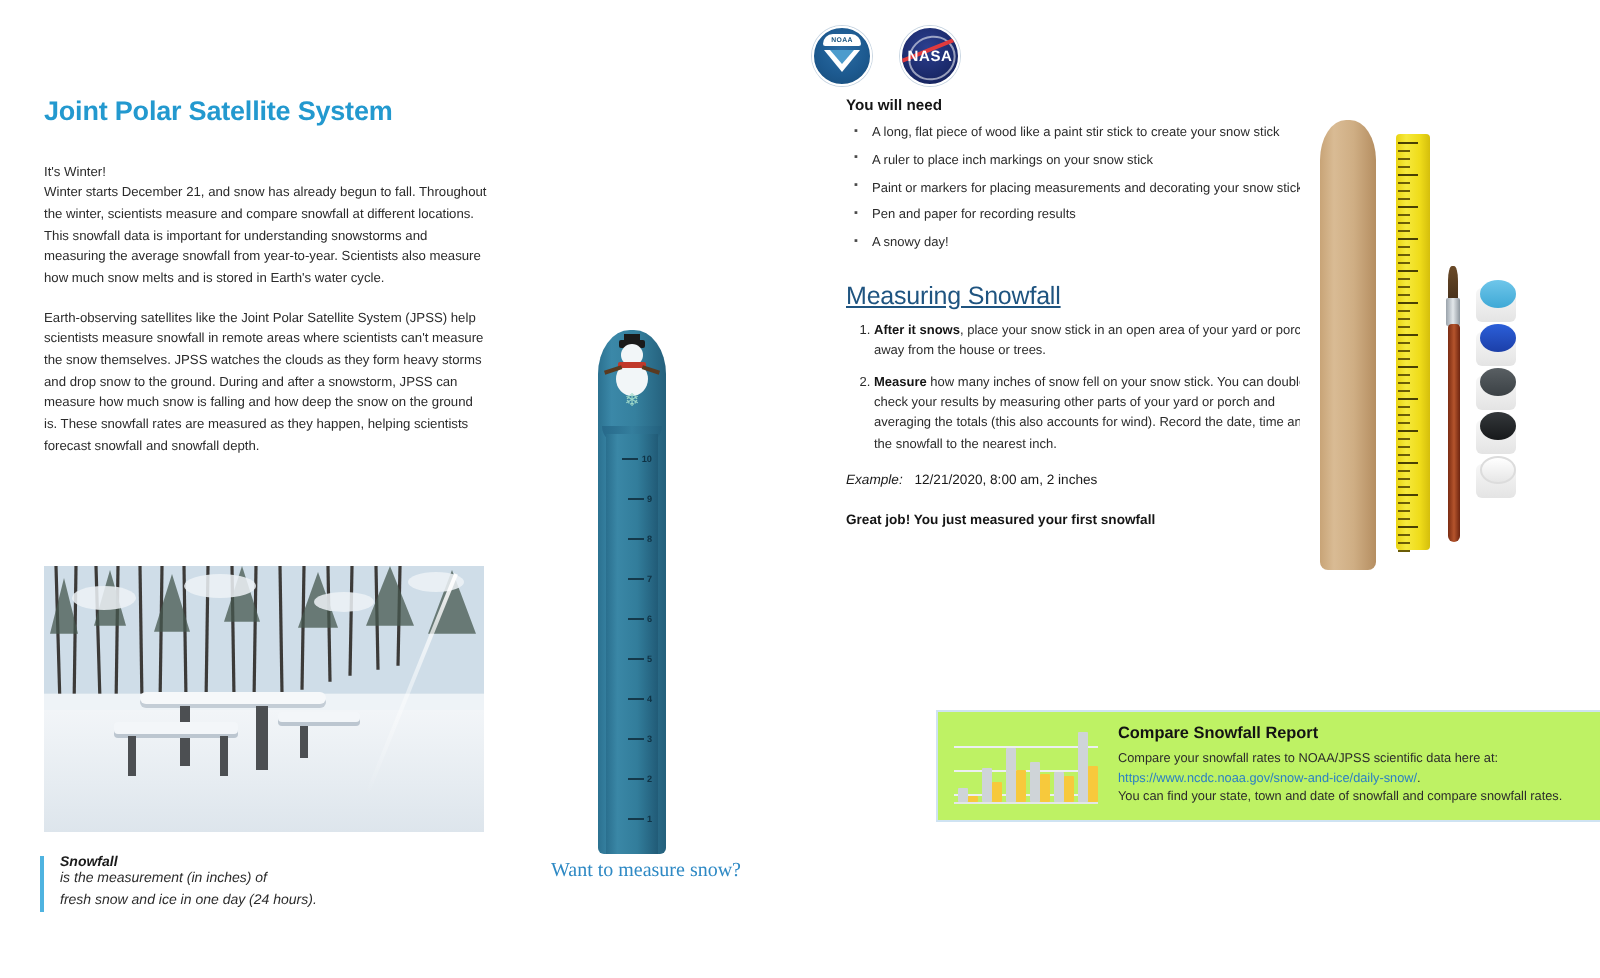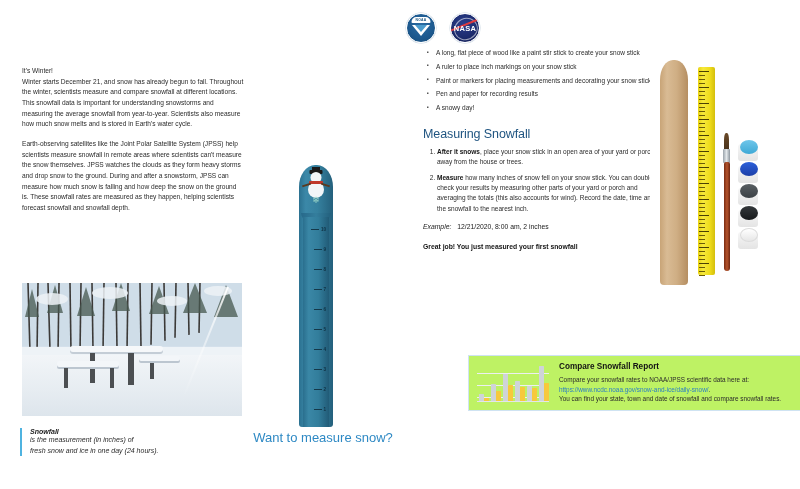--- a/index.html
+++ b/index.html
@@ -130,21 +130,21 @@
   .snowman .arm-l { position:absolute; left:-1px; top:12px; width:9px; height:1.5px; background:#5a3a20; transform:rotate(-18deg); }
   .snowman .arm-r { position:absolute; right:-1px; top:12px; width:9px; height:1.5px; background:#5a3a20; transform:rotate(18deg); }
   .snowflake-deco { position:absolute; left:50%; top:31px; transform:translateX(-50%); color:#9fd9c9; font-size:9px; line-height:1; }
 
   .ticks { position:absolute; left:4px; top:56px; width:26px; height:206px; }
   .tick { position:absolute; right:3px; display:flex; align-items:center; gap:1.5px; }
   .tick .line { width:8px; height:1px; background:#14384a; }
   .tick .num { font-size:4.6px; color:#0f3244; font-weight:bold; }
 
   .stick-caption { position:absolute; left:243px; top:430px; width:160px; text-align:center; }
-  .stick-caption .q { color:#2e89c4; font-size:13px; }
+  .stick-caption .q { color:#2e89c4; font-size:10px;font-family:Liberation Serif, serif; }
   .stick-caption .cta { color:#141414; font-size:9.5px; font-weight:bold; margin-top:2px; }
 
   
   .right-col { position:absolute; left:423px; top:48px; width:232px; }
   .h2 {
     color:#1f5480; font-size:12.5px; font-weight:normal; letter-spacing:-0.1px;
     margin:0 0 6px 0;
   }
   .h3 { font-size:7.6px; font-weight:bold; color:#151515; margin:0 0 5px 0; }
   ul.need { margin:0; padding-left:13px; list-style:none; }
@@ -209,20 +209,21 @@
     <div class="noaa-bird2"></div>
   </div>
   <div class="logo nasa-logo">
     <div class="nasa-orbit"></div>
     <div class="nasa-swoosh"></div>
     <div class="nasa-txt">NASA</div>
   </div>
 </div>
 
 <div class="left-col">
+  <div class="title-kicker">Joint Polar Satellite System</div>
   <div class="body-text">
     <p class="lead">It's Winter!</p>
     <p>Winter starts December 21, and snow has already begun to fall. Throughout the winter, scientists measure and compare snowfall at different locations. This snowfall data is important for understanding snowstorms and measuring the average snowfall from year-to-year. Scientists also measure how much snow melts and is stored in Earth's water cycle.</p>
     <p>Earth-observing satellites like the Joint Polar Satellite System (JPSS) help scientists measure snowfall in remote areas where scientists can't measure the snow themselves. JPSS watches the clouds as they form heavy storms and drop snow to the ground. During and after a snowstorm, JPSS can measure how much snow is falling and how deep the snow on the ground is. These snowfall rates are measured as they happen, helping scientists forecast snowfall and snowfall depth.</p>
   </div>
 </div>
 
 <div class="snow-photo">
   <div class="sky"></div>
   <svg class="trees" viewBox="0 0 220 84" preserveAspectRatio="none">
@@ -337,29 +338,30 @@
         </div>
       </div>
   </div>
 </div>
 
 <div class="stick-caption">
   <div class="q">Want to measure snow?</div>
 </div>
 
 <div class="right-col">
+  <div class="h3">You will need</div>
   <ul class="need" id="need-list">
       <li>A long, flat piece of wood like a paint stir stick to create your snow stick</li>
       <li>A ruler to place inch markings on your snow stick</li>
       <li>Paint or markers for placing measurements and decorating your snow stick</li>
       <li>Pen and paper for recording results</li>
       <li>A snowy day!</li>
     </ul>
 
-  <div class="h2" style="margin-top:14px;">Measuring Snowfall</div>
+  <div class="h2" style="margin-top:14px;text-decoration:underline;">Measuring Snowfall</div>
   <ol class="steps" id="steps-list">
       <li><b>After it snows</b><span>, place your snow stick in an open area of your yard or porch away from the house or trees.</span></li>
       <li><b>Measure</b><span> how many inches of snow fell on your snow stick. You can double check your results by measuring other parts of your yard or porch and averaging the totals (this also accounts for wind). Record the date, time and the snowfall to the nearest inch.</span></li>
     </ol>
 
   <div class="example">
     <i>Example:</i>
     <span style="margin-left:4px;">12/21/2020, 8:00 am, 2 inches</span>
   </div>
   <div class="greatjob">Great job! You just measured your first snowfall</div>

